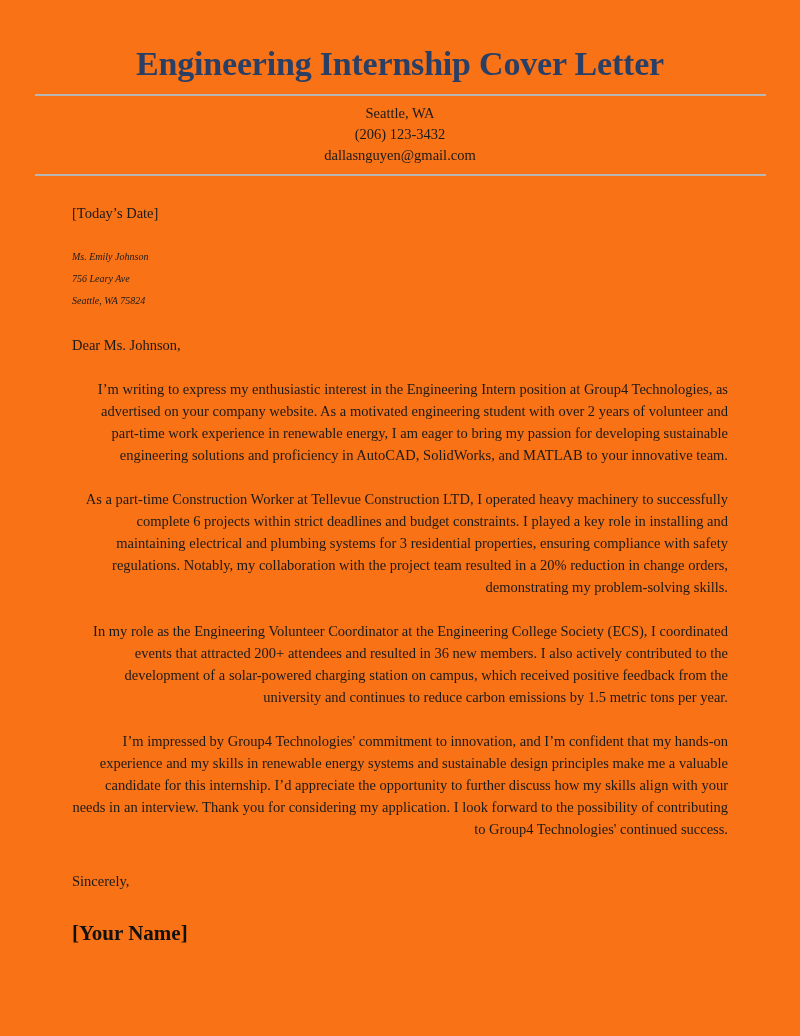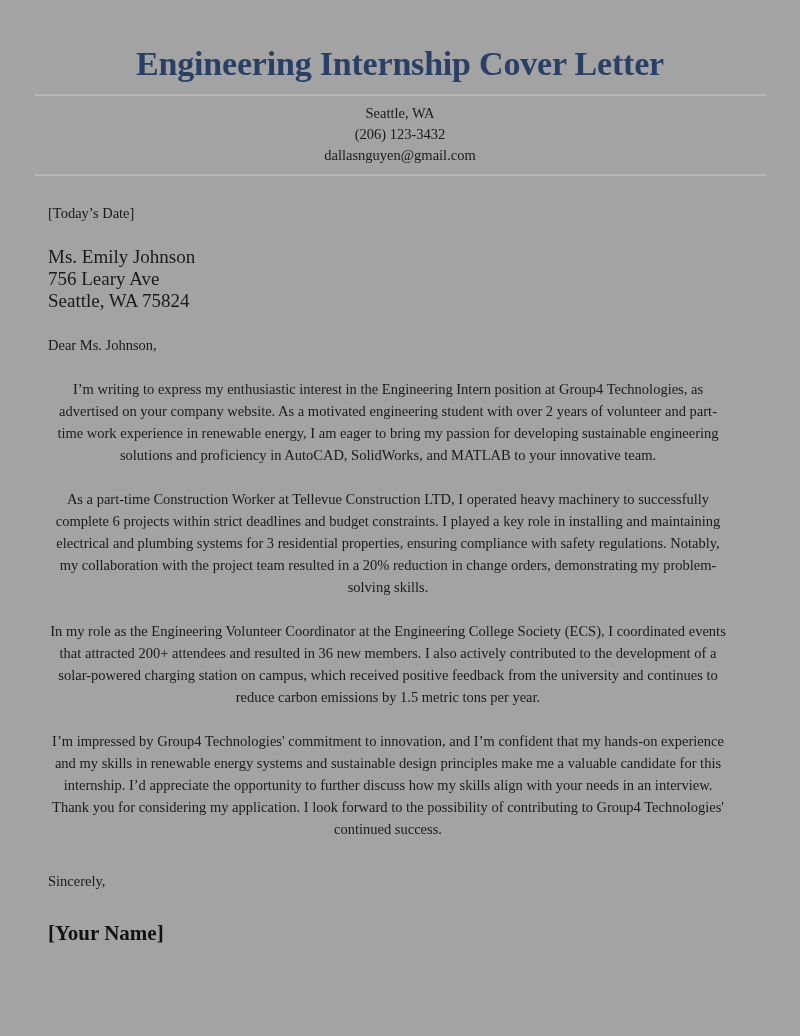--- a/index.html
+++ b/index.html
@@ -11,21 +11,21 @@
     width: 800px;
     height: 1036px;
     font-family: "Liberation Serif", "DejaVu Serif", serif;
     color: #1a1a1a;
     overflow: hidden;
   }
   .page {
     position: relative;
     width: 800px;
     height: 1036px;
-    background: #a3a3a3;
+    background: #f97316;
     box-sizing: border-box;
   }
 
   
   .header {
     padding-top: 42px;
   }
   .doc-title {
     margin: 0;
     text-align: center;
@@ -53,43 +53,44 @@
     padding: 7px 0 8px 0;
   }
   .contact-line {
     font-size: 14.5px;
     line-height: 21px;
     color: #1a1a1a;
   }
 
   
   .body-wrap {
-    padding: 0 72px 0 48px;
+    padding: 0 72px 0 72px;
   }
   .block {
     font-size: 14.5px;
     line-height: 22px;
     color: #1a1a1a;
   }
   .date-line {
     margin-top: 26px;
   }
   .addr-block {
     margin-top: 22px;
   }
   .addr-line {
-    font-size: 19px;
+    font-size: 10px;
     line-height: 22px;
+    font-style: italic;
   }
   .salutation {
     margin-top: 22px;
   }
   .para {
     margin-top: 22px;
-    text-align: center;
+    text-align: right;
   }
   .closing {
     margin-top: 30px;
   }
   .signature-name {
     margin-top: 30px;
     font-size: 21px;
     font-weight: bold;
     line-height: 22px;
     color: #111111;

